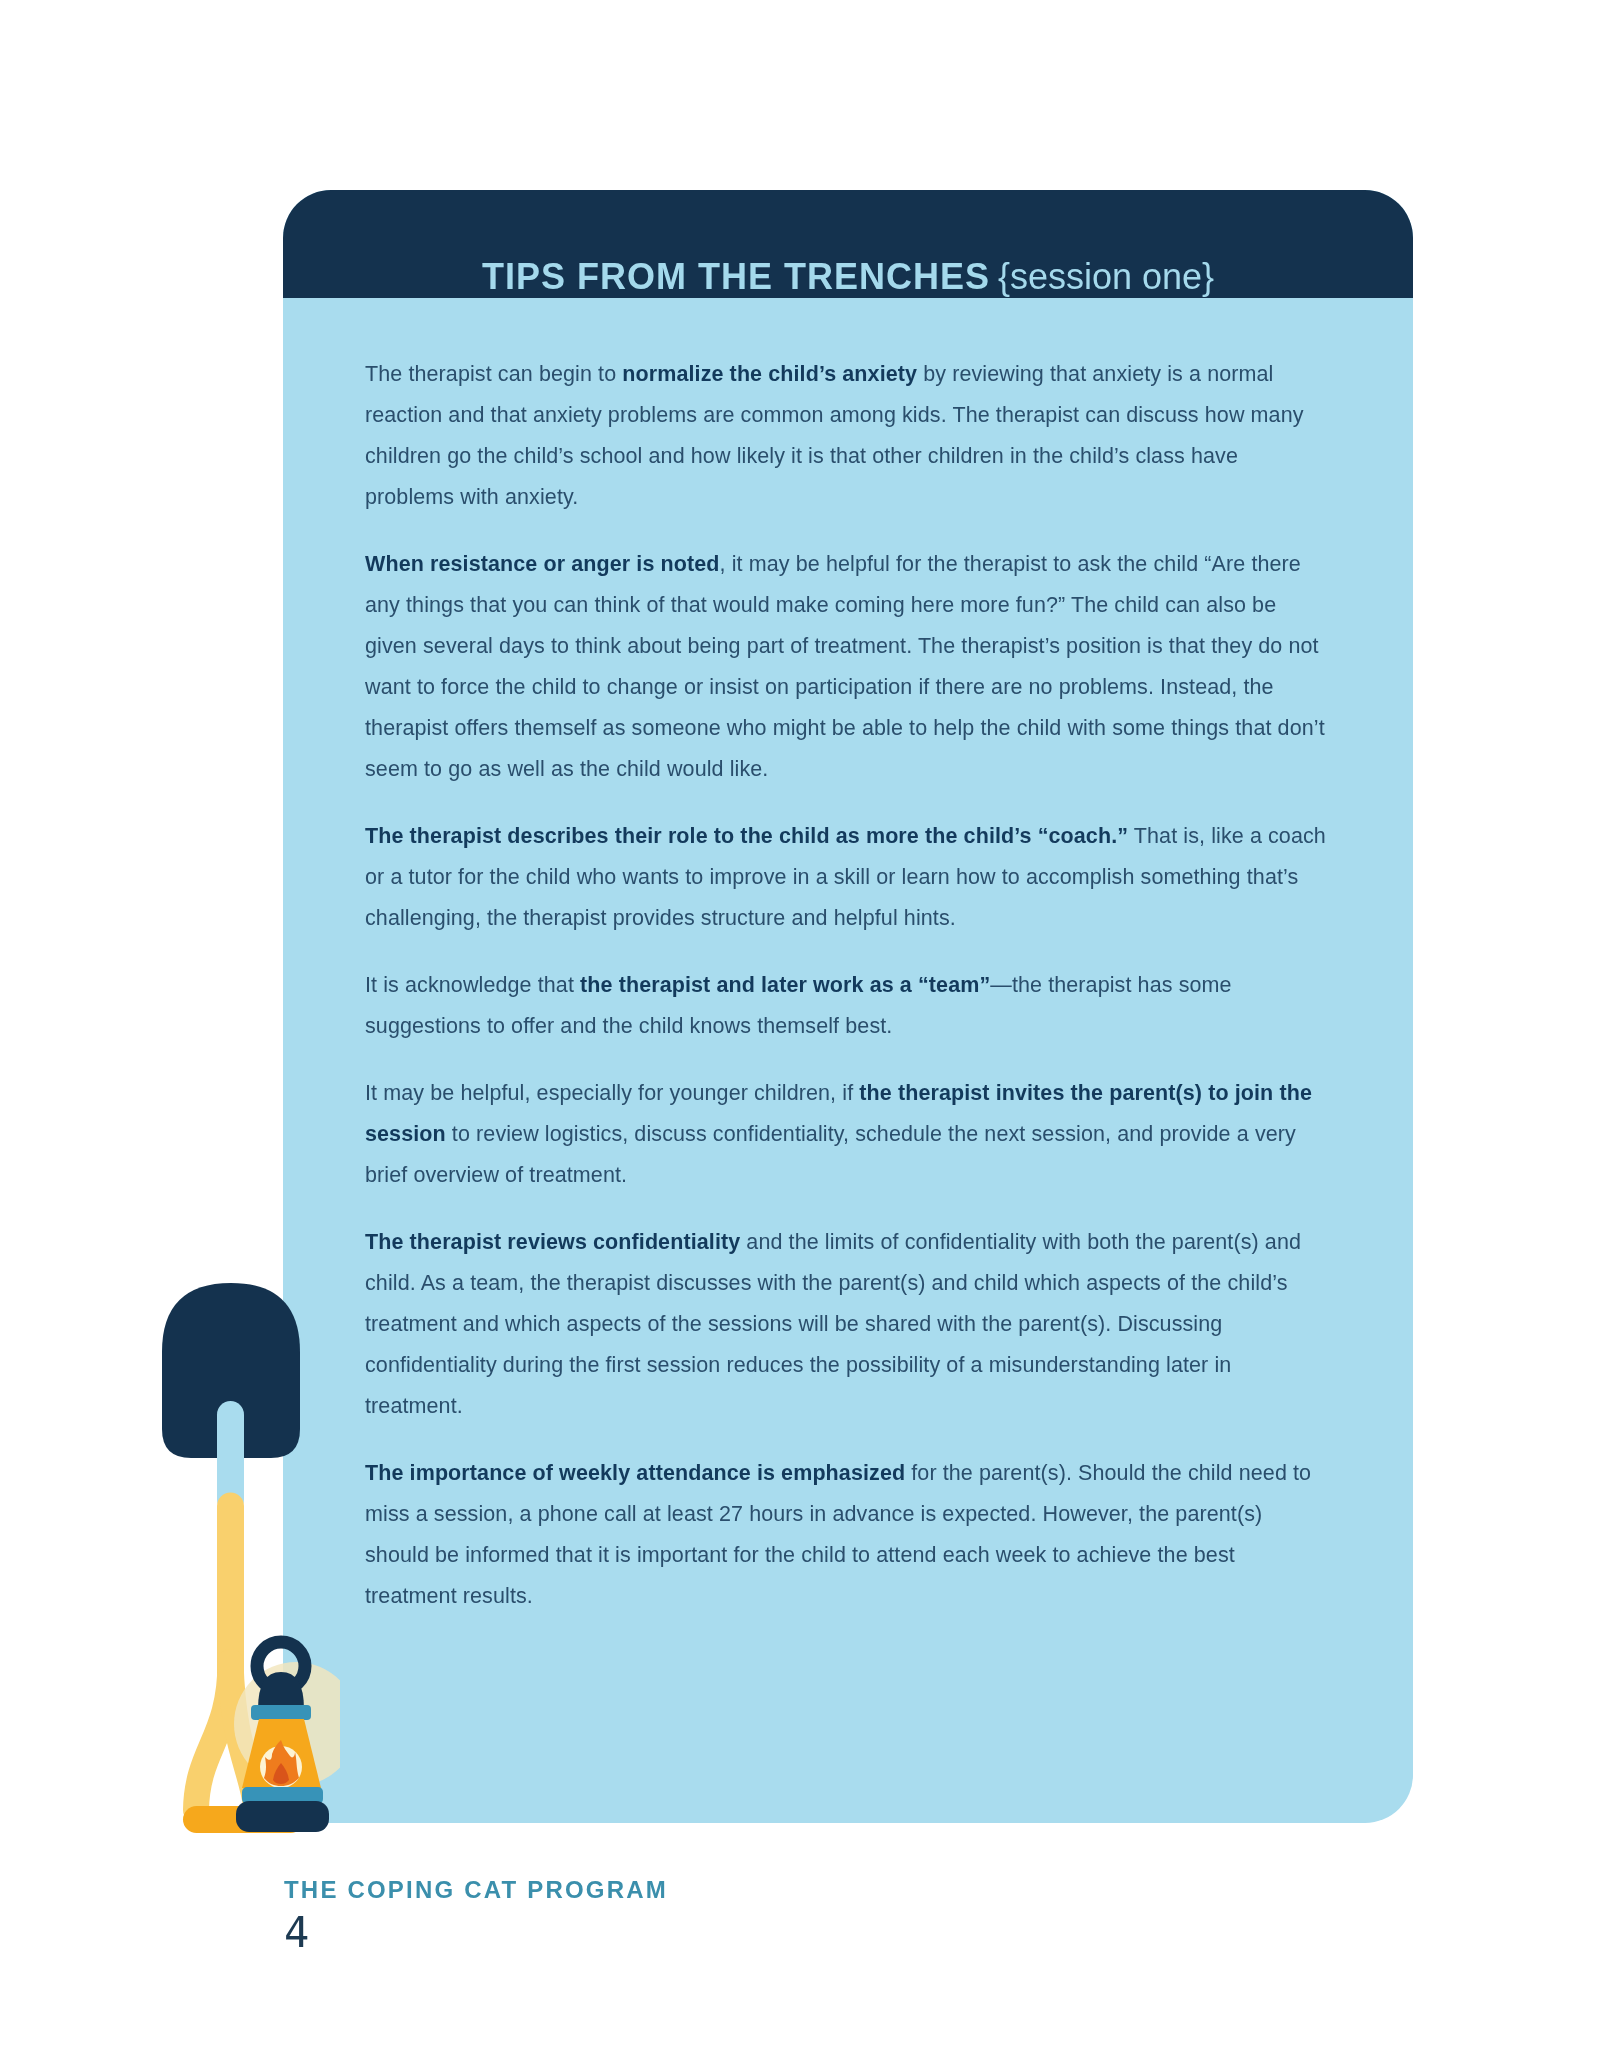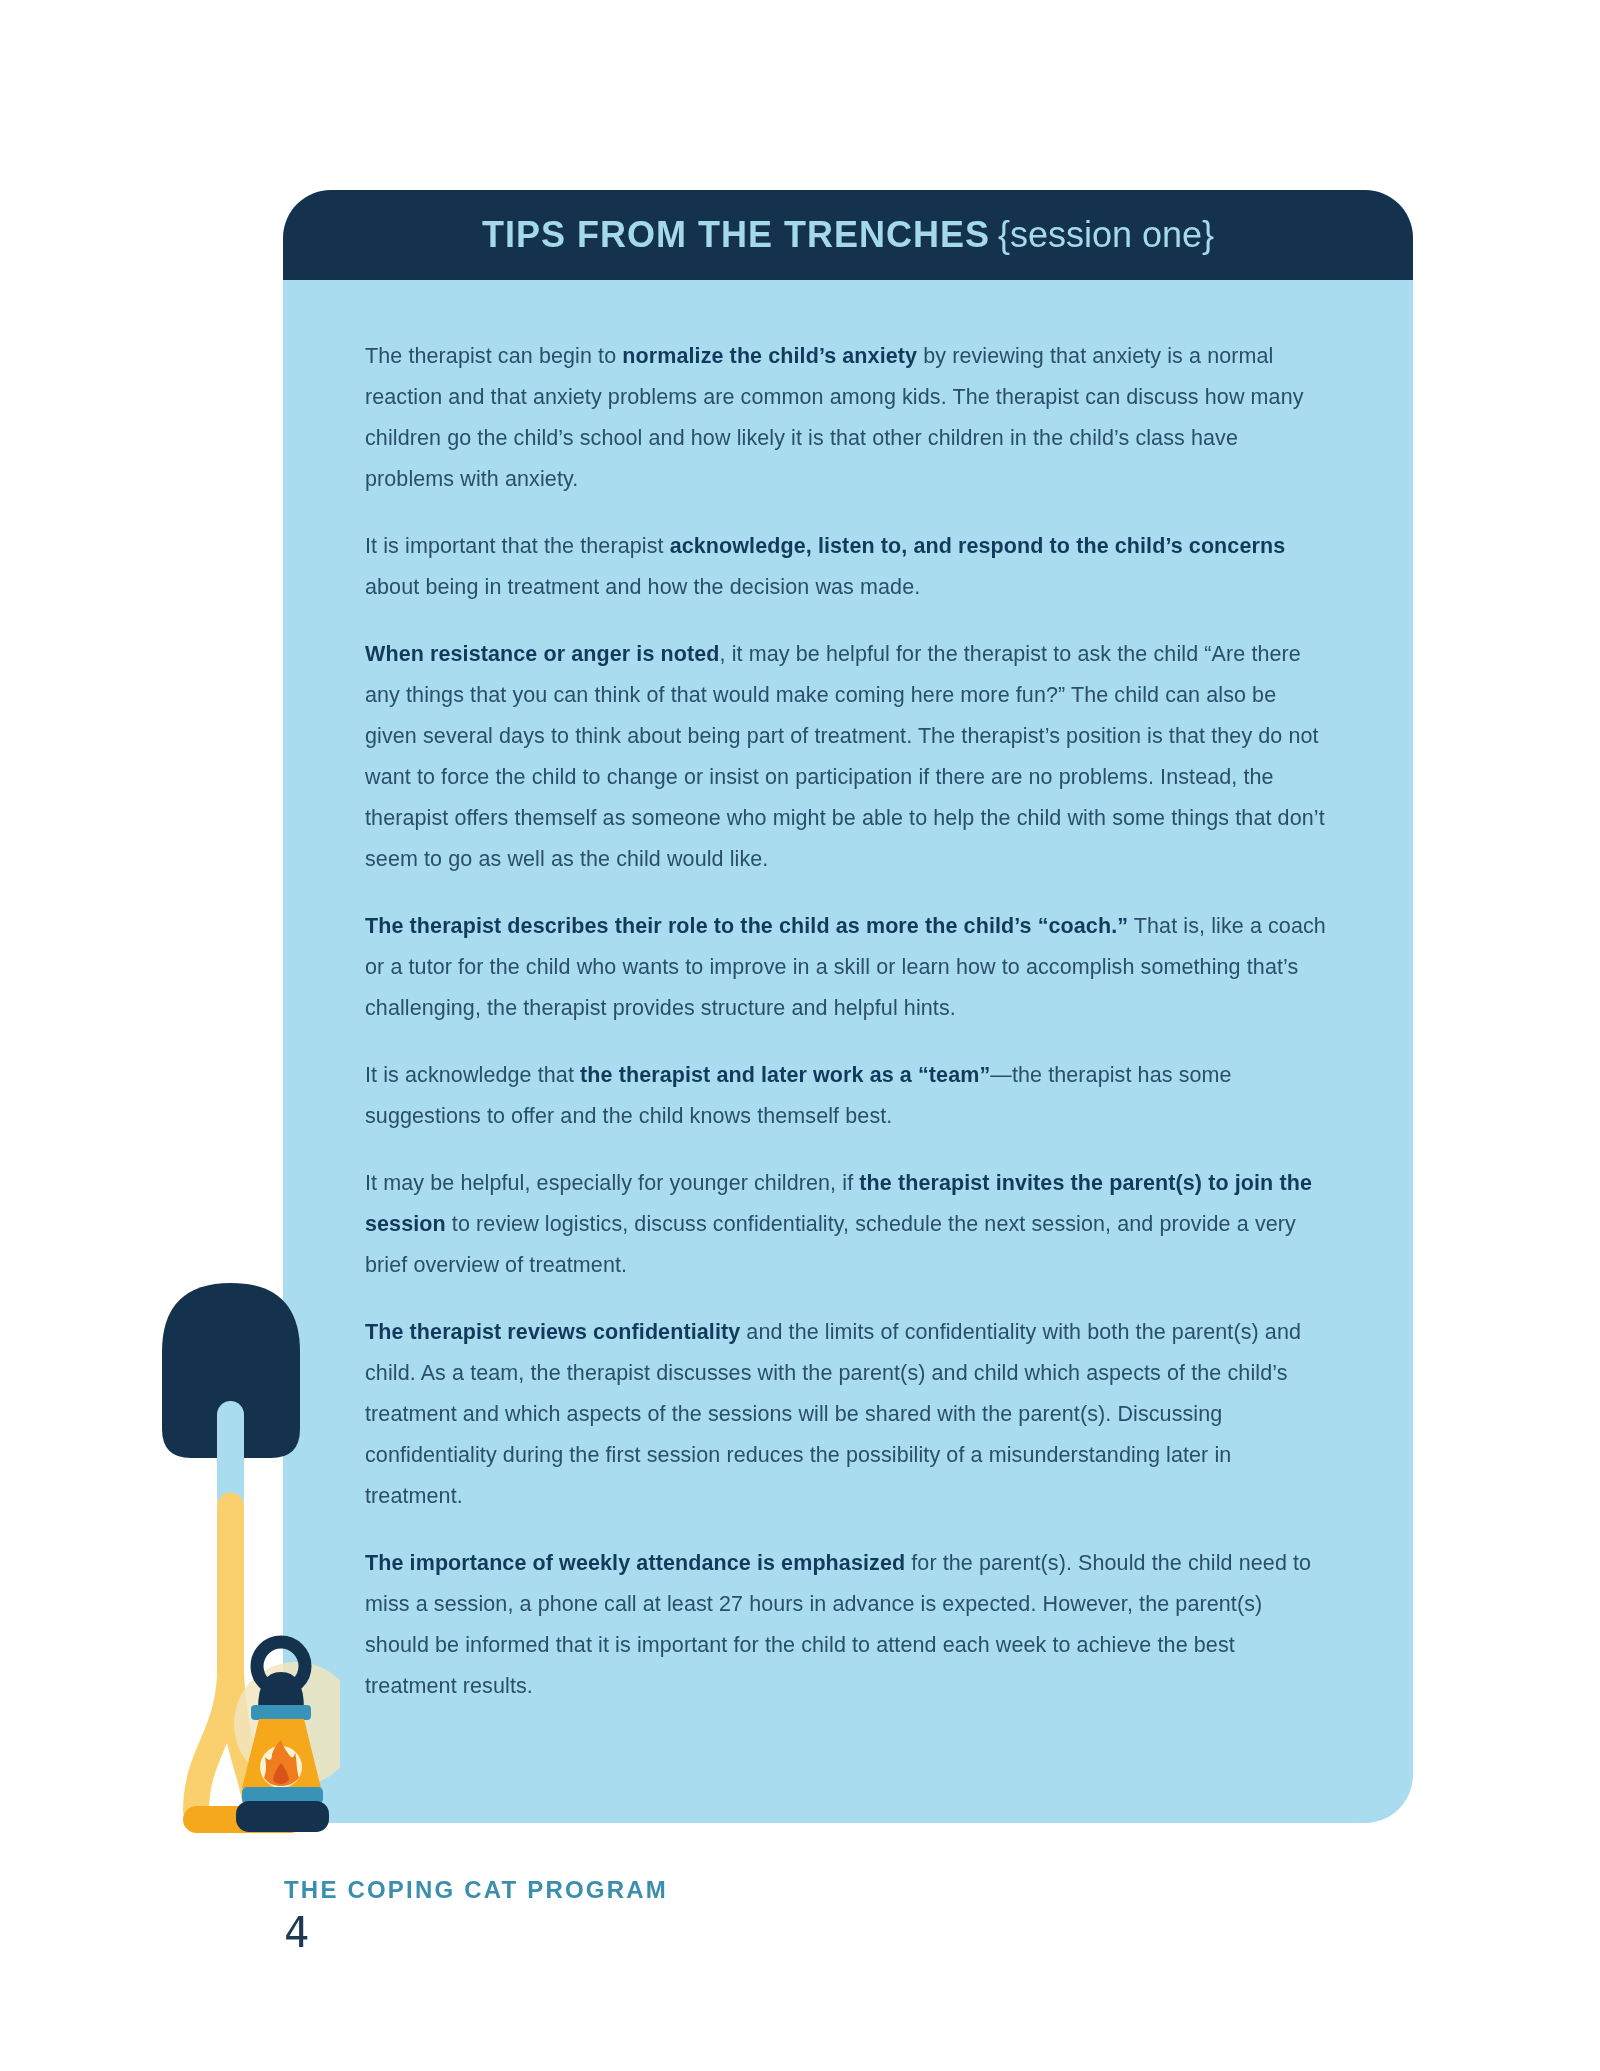--- a/index.html
+++ b/index.html
@@ -21,22 +21,22 @@
   html,body{background:#ffffff;}
   body{
     width:1600px;height:2071px;position:relative;overflow:hidden;
     font-family:"Liberation Sans","DejaVu Sans",sans-serif;
   }
   .panel{
     position:absolute;left:283px;top:190px;width:1130px;height:1633px;
     border-radius:48px;background:var(--panel);overflow:hidden;
   }
   .panel-header{
-    height:90px;background:var(--navy);
-    display:flex;align-items:center;justify-content:center;
+    height:108px;background:var(--navy);
+    display:flex;align-items:flex-end;justify-content:center;
   }
   .panel-title{
     font-size:36px;color:var(--title);font-weight:700;letter-spacing:1px;
     white-space:nowrap;
   }
   .panel-title .title-light{font-weight:400;letter-spacing:0;margin-left:8px;}
   .panel-body{
     padding:56px 82px 0 82px;
   }
   .para{
@@ -61,21 +61,20 @@
 <body>
 
 <div class="page">
 
   <section class="panel">
     <header class="panel-header">
       <h1 class="panel-title"><span class="title-bold">TIPS FROM THE TRENCHES</span><span class="title-light">{session one}</span></h1>
     </header>
     <div class="panel-body" id="paragraphs">
         <p class="para"><span>The therapist can begin to </span><strong>normalize the child’s anxiety</strong><span> by reviewing that anxiety is a normal reaction and that anxiety problems are common among kids. The therapist can discuss how many children go the child’s school and how likely it is that other children in the child’s class have problems with anxiety.</span></p>
-        <p class="para"><span>It is important that the therapist </span><strong>acknowledge, listen to, and respond to the child’s concerns</strong><span> about being in treatment and how the decision was made.</span></p>
         <p class="para"><strong>When resistance or anger is noted</strong><span>, it may be helpful for the therapist to ask the child “Are there any things that you can think of that would make coming here more fun?” The child can also be given several days to think about being part of treatment. The therapist’s position is that they do not want to force the child to change or insist on participation if there are no problems. Instead, the therapist offers themself as someone who might be able to help the child with some things that don’t seem to go as well as the child would like.</span></p>
         <p class="para"><strong>The therapist describes their role to the child as more the child’s “coach.”</strong><span> That is, like a coach or a tutor for the child who wants to improve in a skill or learn how to accomplish something that’s challenging, the therapist provides structure and helpful hints.</span></p>
         <p class="para"><span>It is acknowledge that </span><strong>the therapist and later work as a “team”</strong><span>—the therapist has some suggestions to offer and the child knows themself best.</span></p>
         <p class="para"><span>It may be helpful, especially for younger children, if </span><strong>the therapist invites the parent(s) to join the session</strong><span> to review logistics, discuss confidentiality, schedule the next session, and provide a very brief overview of treatment.</span></p>
         <p class="para"><strong>The therapist reviews confidentiality</strong><span> and the limits of confidentiality with both the parent(s) and child. As a team, the therapist discusses with the parent(s) and child which aspects of the child’s treatment and which aspects of the sessions will be shared with the parent(s). Discussing confidentiality during the first session reduces the possibility of a misunderstanding later in treatment.</span></p>
         <p class="para"><strong>The importance of weekly attendance is emphasized</strong><span> for the parent(s). Should the child need to miss a session, a phone call at least 27 hours in advance is expected. However, the parent(s) should be informed that it is important for the child to attend each week to achieve the best treatment results.</span></p>
       </div>
   </section>
 
   <svg class="illustration" viewBox="140 1270 200 575" xmlns="http://www.w3.org/2000/svg" aria-hidden="true">

